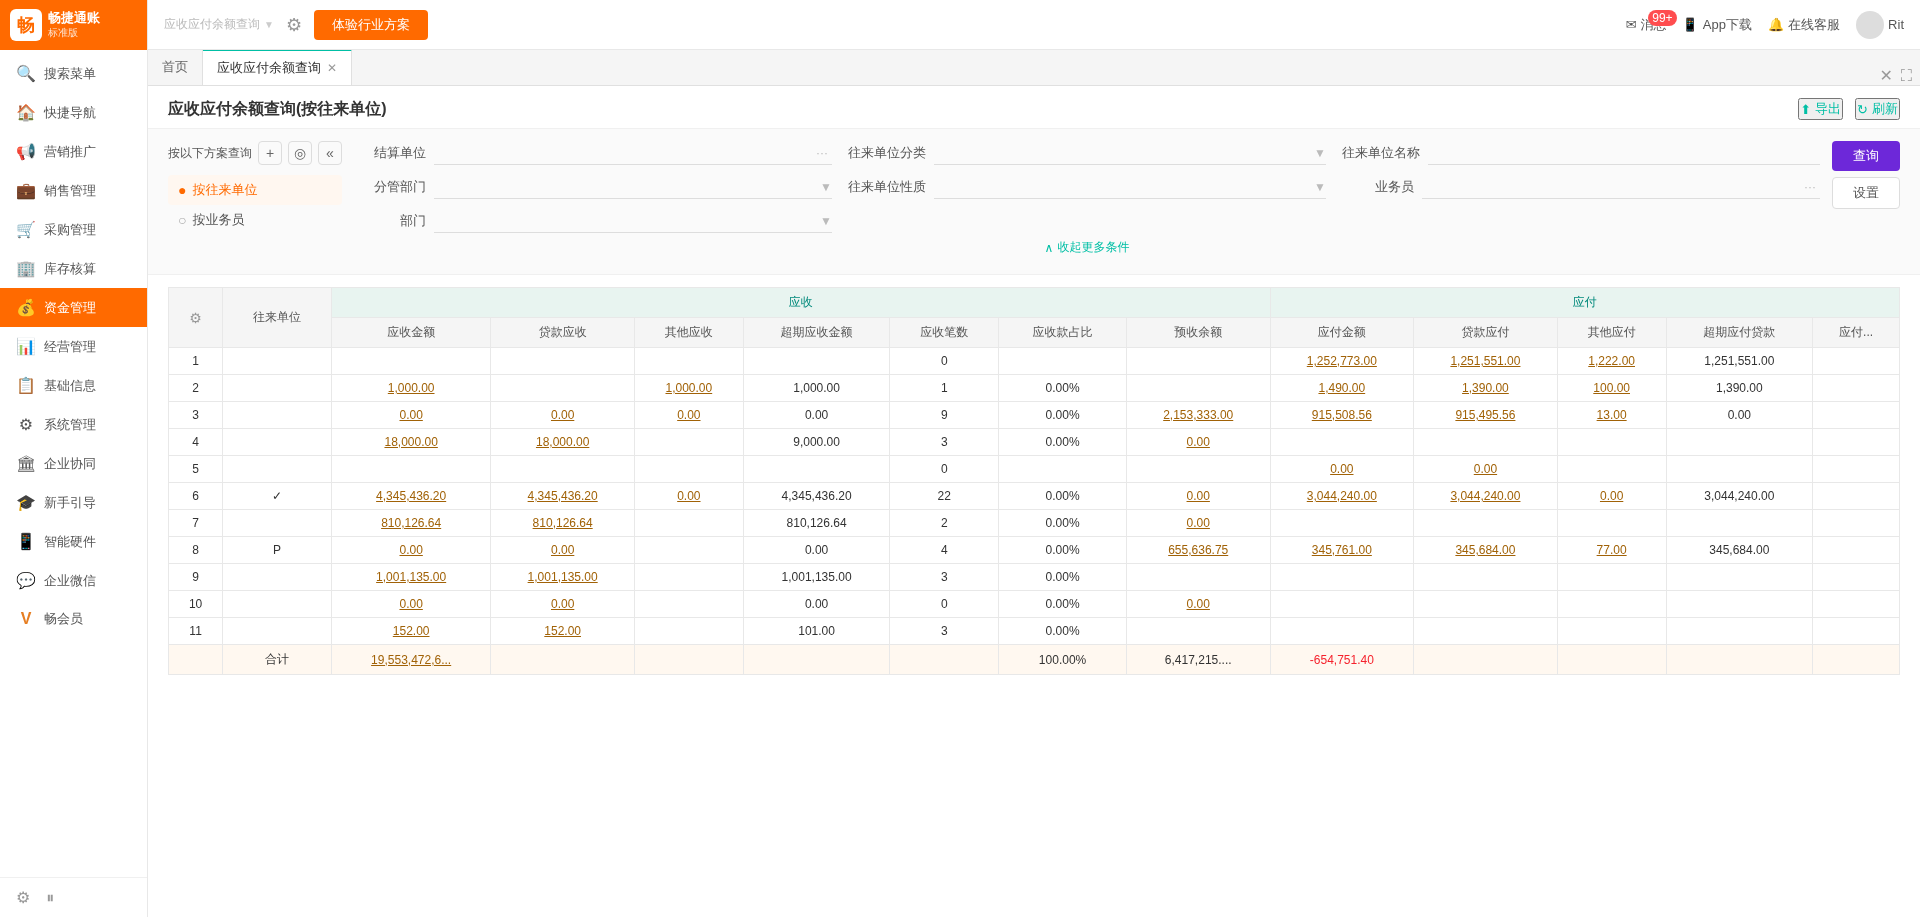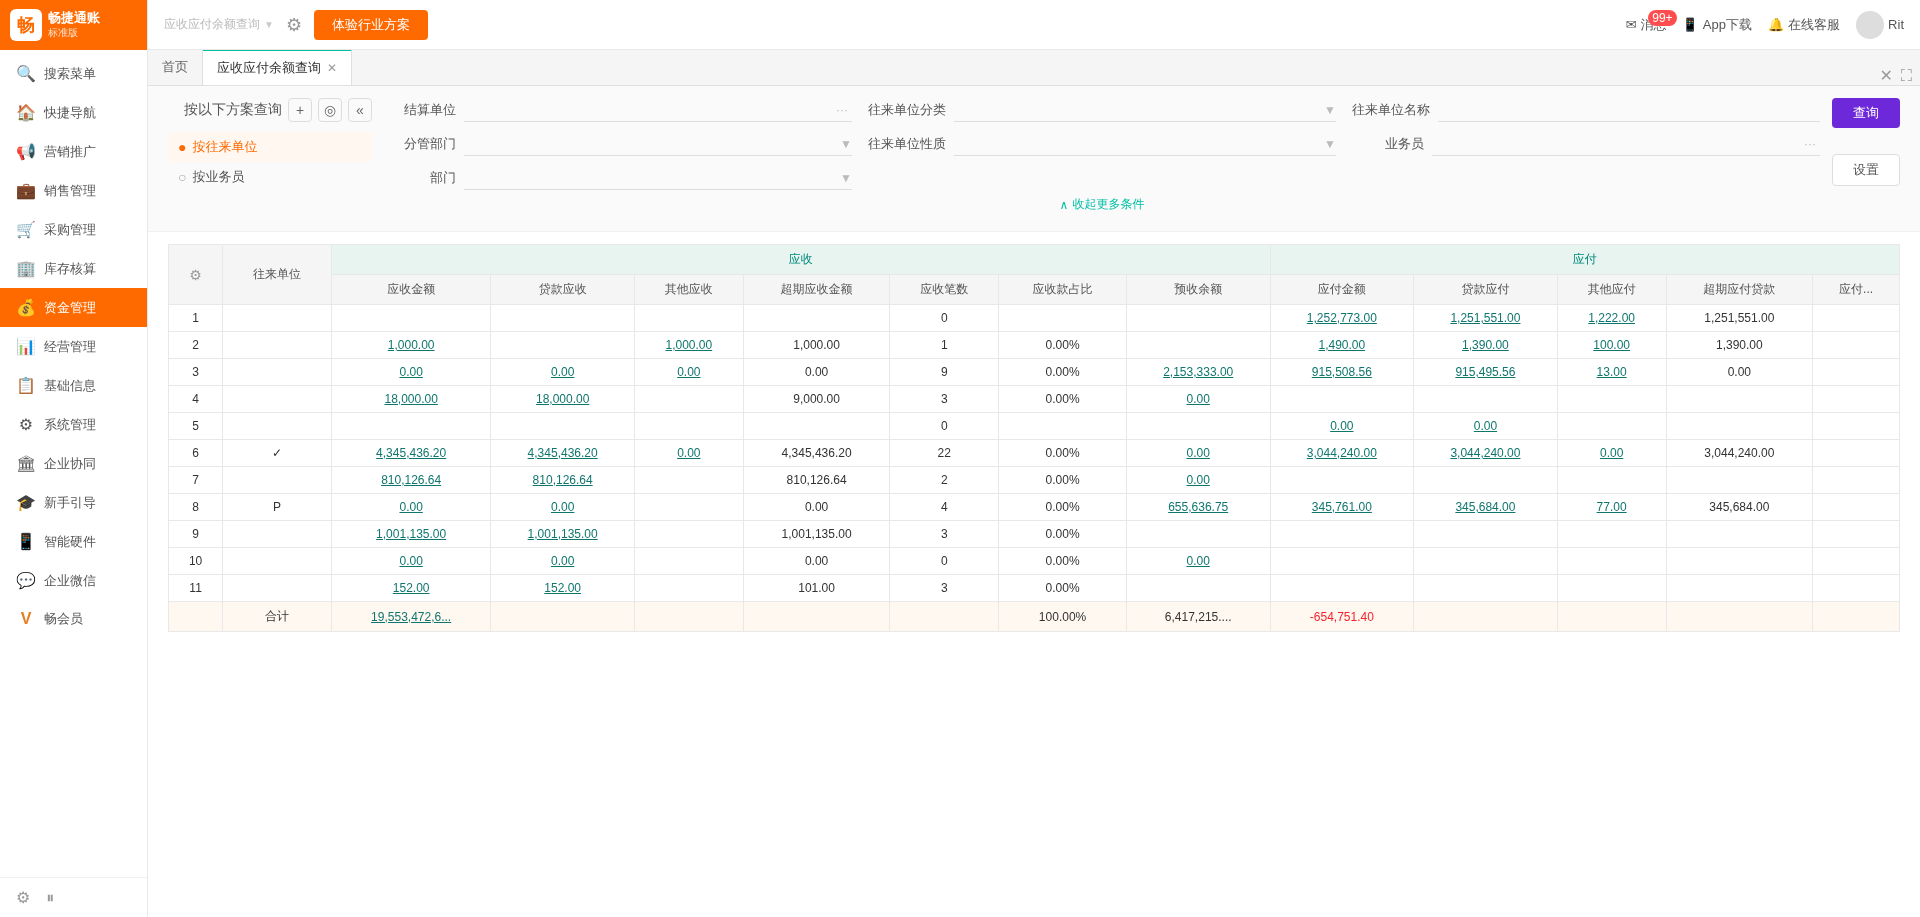--- a/index.html
+++ b/index.html
@@ -82,55 +82,55 @@
     .page-title { font-size: 16px; font-weight: bold; color: #333; }
     .page-actions { display: flex; gap: 12px; }
     .page-action-btn {
       display: flex; align-items: center; gap: 4px; color: #00bfa5; font-size: 13px; cursor: pointer;
     }
 
     
     .search-area {
       padding: 12px 20px; background: #fafafa; border-bottom: 1px solid #f0f0f0;
     }
-    .search-label { font-size: 14px; color: #555; margin-left: 16px; }
+    .search-label { font-size: 12px; color: #555; }
     .search-icon-btn {
       width: 24px; height: 24px; border: 1px solid #ddd; border-radius: 4px;
       display: flex; align-items: center; justify-content: center; cursor: pointer; color: #666; font-size: 14px;
     }
     .collapse-row { 
       display: flex; justify-content: center; align-items: center; padding: 6px 0; cursor: pointer; color: #00bfa5; font-size: 12px; gap: 4px;
     }
 
     
     .query-btns { display: flex; flex-direction: column; gap: 6px; justify-content: flex-start; margin-left: auto; }
     .query-btn {
       background: #6d28d9; color: #fff; border: none; border-radius: 4px;
       padding: 6px 20px; font-size: 13px; cursor: pointer;
     }
     .setting-btn {
       background: #fff; color: #555; border: 1px solid #ddd; border-radius: 4px;
-      padding: 6px 20px; font-size: 13px; cursor: pointer; margin-top: 20px;
+      padding: 6px 20px; font-size: 13px; cursor: pointer;
     }
     .left-nav-item {
       display: flex; align-items: center; gap: 6px; padding: 6px 10px; cursor: pointer;
       border-radius: 4px; font-size: 13px; color: #555;
     }
     .left-nav-item.active { background: #fff7f0; color: #ff6a00; }
     .left-nav-item .nav-icon { font-size: 14px; }
 
     
     .table-container { padding: 12px 20px; }
     .data-table { width: 100%; border-collapse: collapse; font-size: 12px; }
     .data-table th, .data-table td {
       border: 1px solid #e8e8e8; padding: 6px 10px; text-align: center; white-space: nowrap;
     }
     .data-table th { background: #f5f5f5; color: #555; font-weight: 500; }
     .data-table td { color: #333; background: #fff; }
-    .data-table .link-val { color: #0f766e; text-decoration: underline; cursor: pointer; }
+    .data-table .link-val { color: #a16207; text-decoration: underline; cursor: pointer; }
     .data-table .col-group-header { background: #e8f4f0; color: #00897b; }
     .data-table .total-row td { background: #fff8f0; font-weight: 500; }
     .settings-icon { color: #999; font-size: 14px; cursor: pointer; }
     .table-wrapper { overflow-x: auto; }
 
     .search-fields-grid {
       display: grid; grid-template-columns: 1fr 1fr 1fr; gap: 16px; align-items: center;
     }
     .field-row { display: flex; align-items: center; gap: 8px; }
     .field-label { font-size: 13px; color: #555; min-width: 72px; text-align: right; }
@@ -257,20 +257,33 @@
     <span class="tab-close">✕</span>
   </div>
   <div class="tab-bar-actions">
     <span title="关闭">✕</span>
     <span title="展开">⛶</span>
   </div>
 </div>
 
 <div class="main">
 
+  <div class="page-header">
+    <h2 class="page-title">应收应付余额查询(按往来单位)</h2>
+    <div class="page-actions">
+      <button class="page-action-btn">
+        <span>⬆</span>
+        <span>导出</span>
+      </button>
+      <button class="page-action-btn">
+        <span>↻</span>
+        <span>刷新</span>
+      </button>
+    </div>
+  </div>
 
   <div class="search-area">
     <div style="display:flex; gap:12px;">
 
       <div style="min-width:130px;">
         <div style="display:flex; align-items:center; gap:6px; margin-bottom:10px;">
           <span class="search-label">按以下方案查询</span>
           <span class="search-icon-btn">+</span>
           <span class="search-icon-btn">◎</span>
           <span class="search-icon-btn">«</span>

